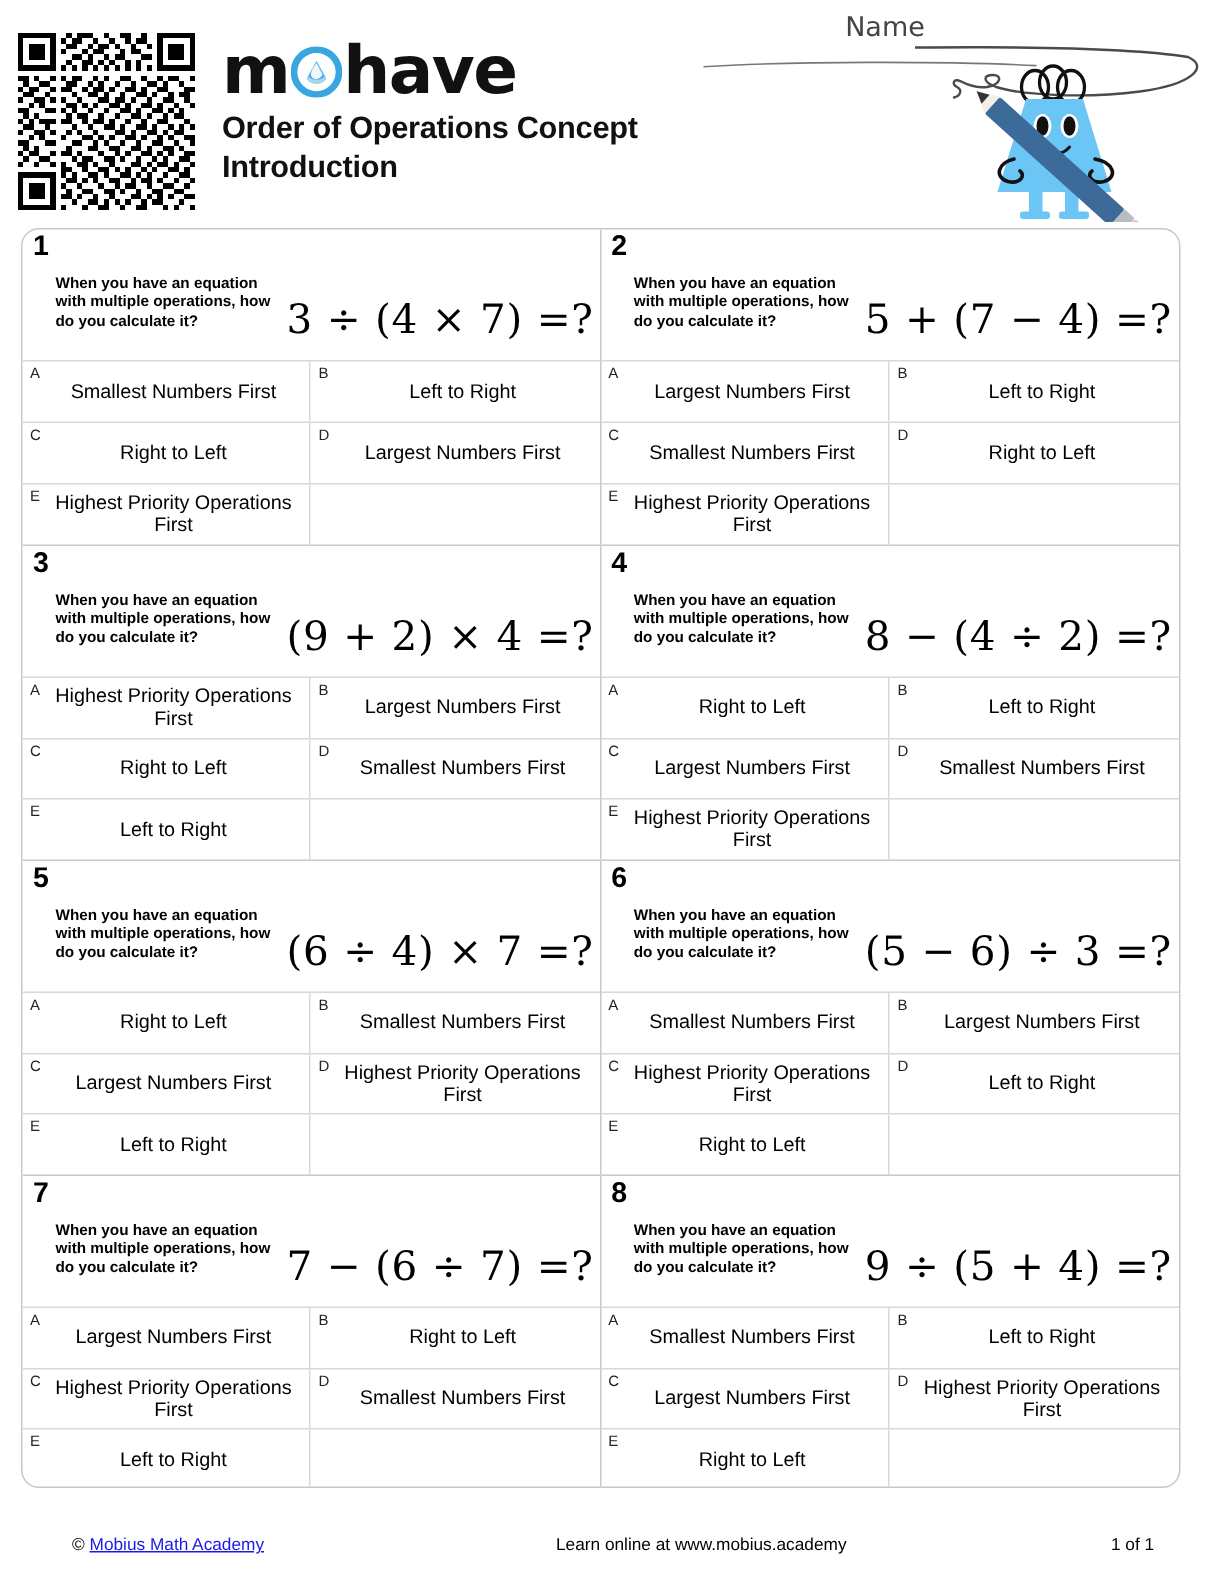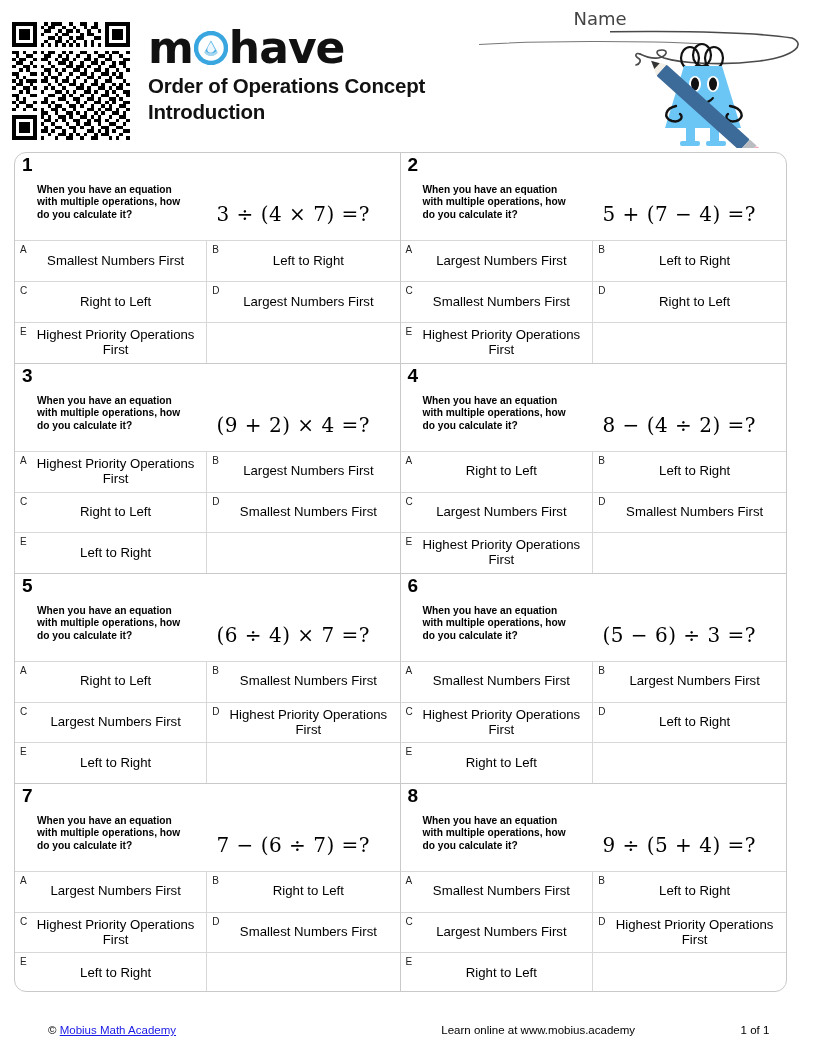--- a/index.html
+++ b/index.html
@@ -27,21 +27,21 @@
   }
   .logo-o { display: inline-block; width: 34px; height: 34px; position: relative; vertical-align: -3px; margin: 0 1px; }
   .logo-o svg { display: block; }
   .doc-title {
     margin-top: 1px;
     font-family: "Liberation Sans", sans-serif;
     font-weight: 700; font-size: 20.5px; line-height: 1.25;
     color: #111; letter-spacing: -0.2px;
   }
 
-  .name-field { position: absolute; left: 440px; top: 8px; width: 300px; }
+  .name-field { position: absolute; left: 430px; top: 8px; width: 300px; }
   .name-label {
     font-family: "DejaVu Sans", sans-serif;
     font-size: 18px; color: #444; text-align: center; padding-left: 20px;
   }
   .name-line { position: absolute; left: 0; top: 32px; width: 300px; height: 6px; }
 
   .mascot { position: absolute; left: 610px; top: 22px; width: 200px; height: 126px; }
 
   
   .sheet {
@@ -78,23 +78,23 @@
     width: 170px; min-width: 170px;
     font-size: 10.2px; line-height: 1.2;
     font-weight: 700;
     text-align: left;
     padding-left: 16px;
     padding-top: 12px;
     color: #000;
   }
   .equation {
     flex: 1;
-    text-align: center;
+    text-align: left;
     font-family: "DejaVu Serif", serif;
-    font-size: 20px;
+    font-size: 27px;
     line-height: 1;
     padding-top: 10px;
     letter-spacing: 0.5px;
     white-space: nowrap;
     margin-top: 24px;
   }
 
   
   .choices { flex: 1; display: flex; flex-direction: column; }
   .crow { display: flex; flex: 1; border-top: 1px solid #d8d8d8; }
@@ -117,21 +117,21 @@
 
   
   .footer {
     position: absolute; left: 0; bottom: 14px; width: 815px;
     display: flex; align-items: center;
     font-size: 11.5px;
   }
   .f-left { width: 300px; padding-left: 48px; }
   .f-left .copy { color: #000; }
   .f-left a { color: #1a1ae6; text-decoration: underline; }
-  .f-center { flex: 1; text-align: right; padding-right: 60px; }
+  .f-center { flex: 1; text-align: center; padding-right: 60px; }
   .f-right { width: 120px; text-align: center; }
 </style>
 </head>
 <body>
 
 <div class="page">
 
   <div class="header">
 
     <div class="qr-wrap">

